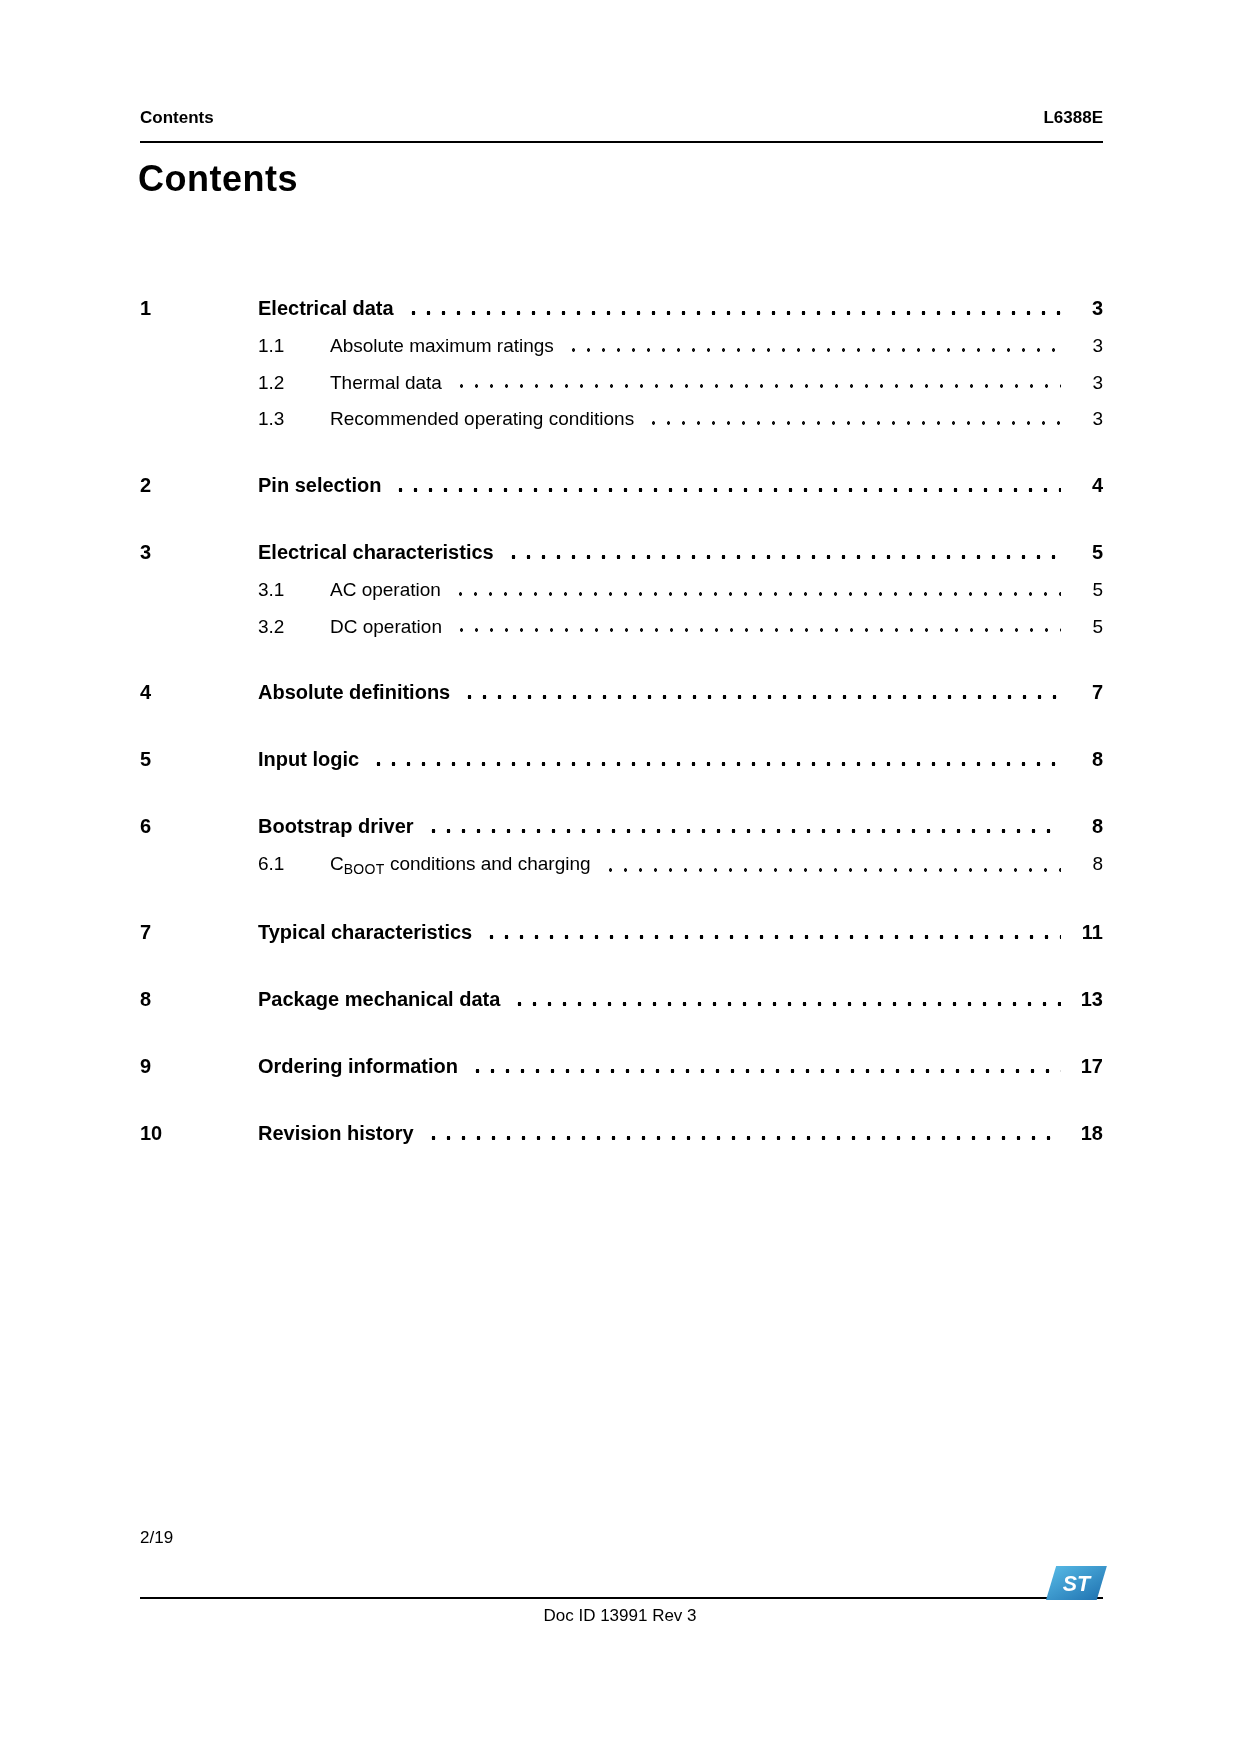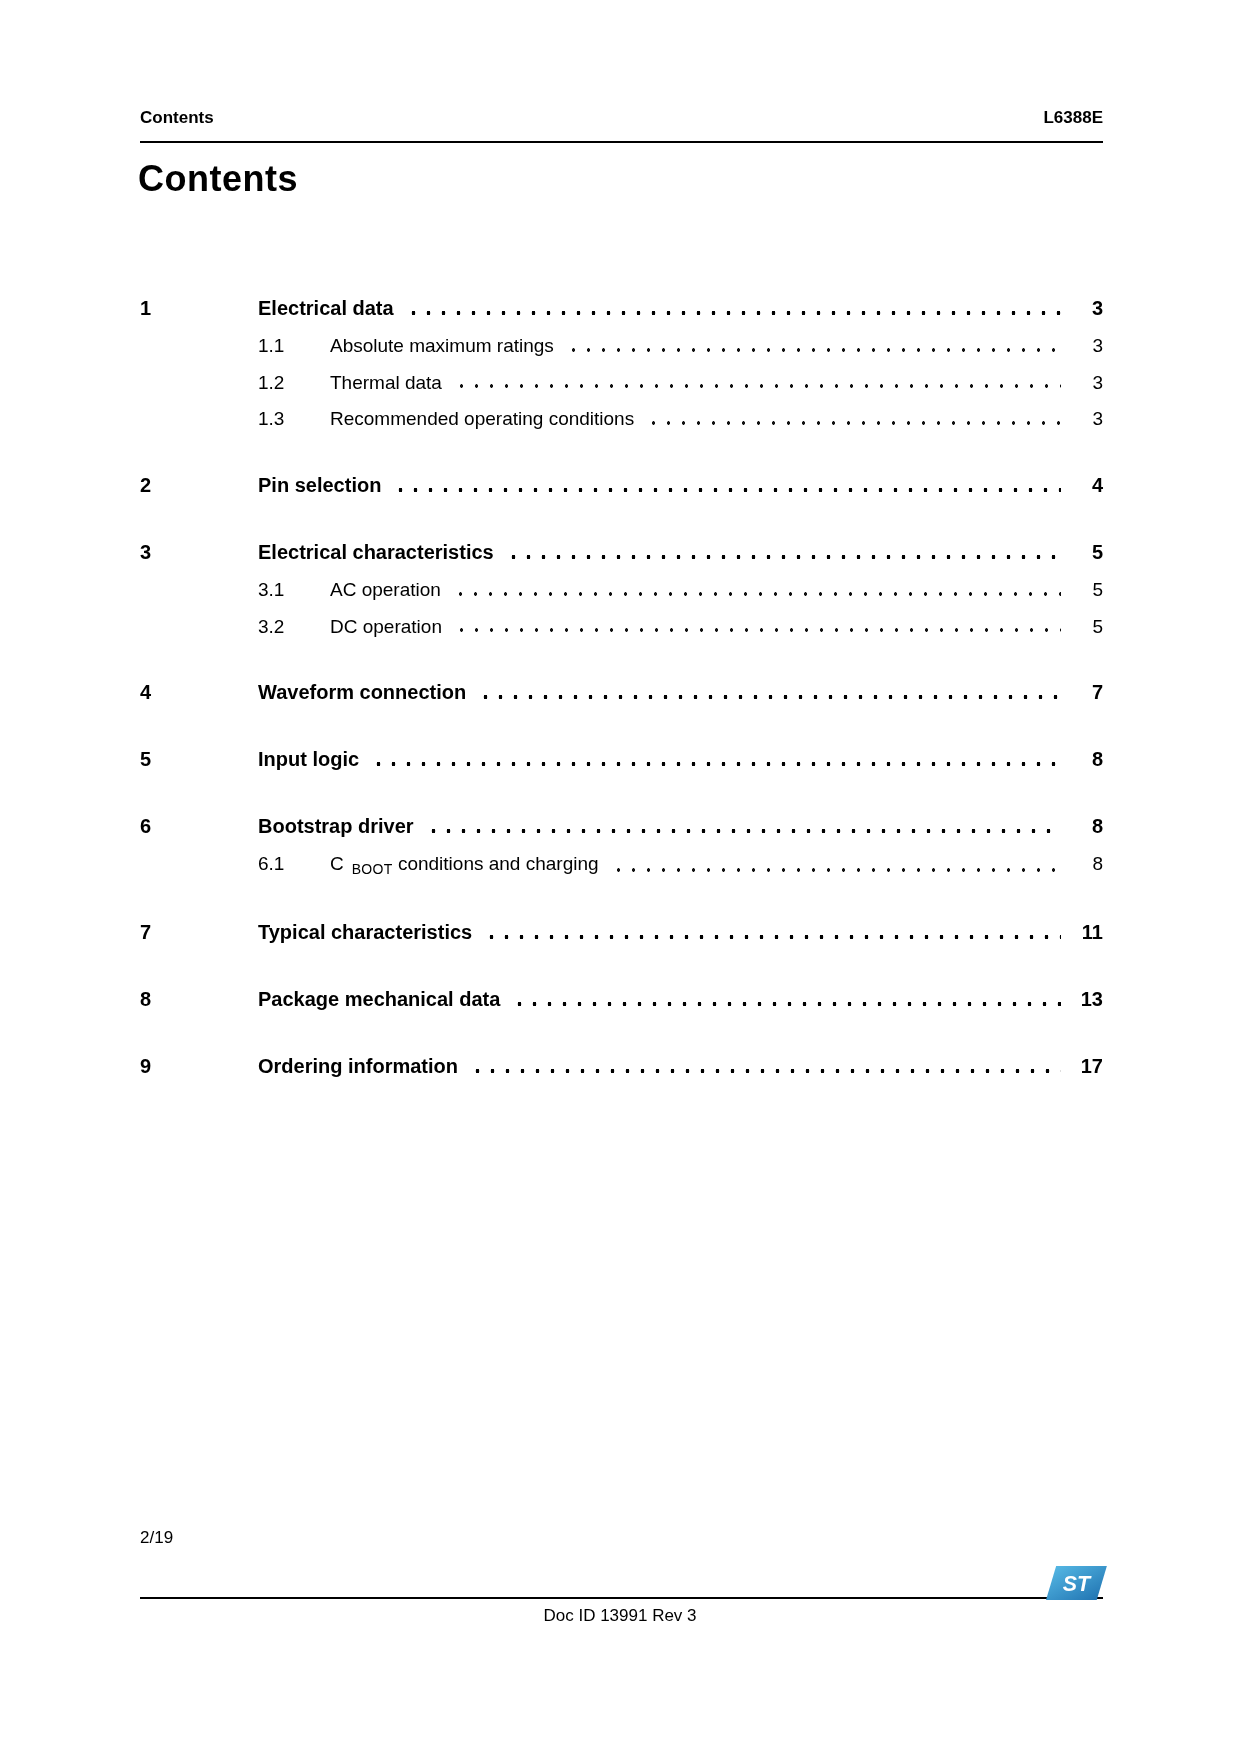--- a/index.html
+++ b/index.html
@@ -87,21 +87,20 @@
   }
   .page-num {
     flex: 0 0 auto;
     min-width: 34px;
     text-align: right;
   }
   .subscript {
     font-size: 14px;
     vertical-align: -4px;
     letter-spacing: 0.3px;
-    margin-left: 8px;
   }
 
   
   .footer-rule {
     position: absolute;
     left: 140px;
     right: 137px;
     top: 1597px;
     border-top: 2px solid #000;
   }
@@ -188,21 +187,21 @@
     </div>
     <div class="row sub">
       <span class="num">3.2</span>
       <span class="label">DC operation</span>
       <span class="leader"></span>
       <span class="page-num">5</span>
     </div>
 
     <div class="row chapter">
       <span class="num">4</span>
-      <span class="label">Waveform connection</span>
+      <span class="label">Absolute definitions</span>
       <span class="leader"></span>
       <span class="page-num">7</span>
     </div>
 
     <div class="row chapter">
       <span class="num">5</span>
       <span class="label">Input logic</span>
       <span class="leader"></span>
       <span class="page-num">8</span>
     </div>
@@ -234,20 +233,26 @@
       <span class="page-num">13</span>
     </div>
 
     <div class="row chapter">
       <span class="num">9</span>
       <span class="label">Ordering information</span>
       <span class="leader"></span>
       <span class="page-num">17</span>
     </div>
 
+    <div class="row chapter">
+      <span class="num">10</span>
+      <span class="label">Revision history</span>
+      <span class="leader"></span>
+      <span class="page-num">18</span>
+    </div>
 
   </div>
 
   <div class="footer-rule"></div>
   <div class="footer-page">2/19</div>
   <div class="footer-doc">Doc ID 13991 Rev 3</div>
 
   <svg class="logo" viewBox="0 0 110 64" xmlns="http://www.w3.org/2000/svg">
     <defs>
       <linearGradient id="stblue" x1="0" y1="0" x2="1" y2="1">

